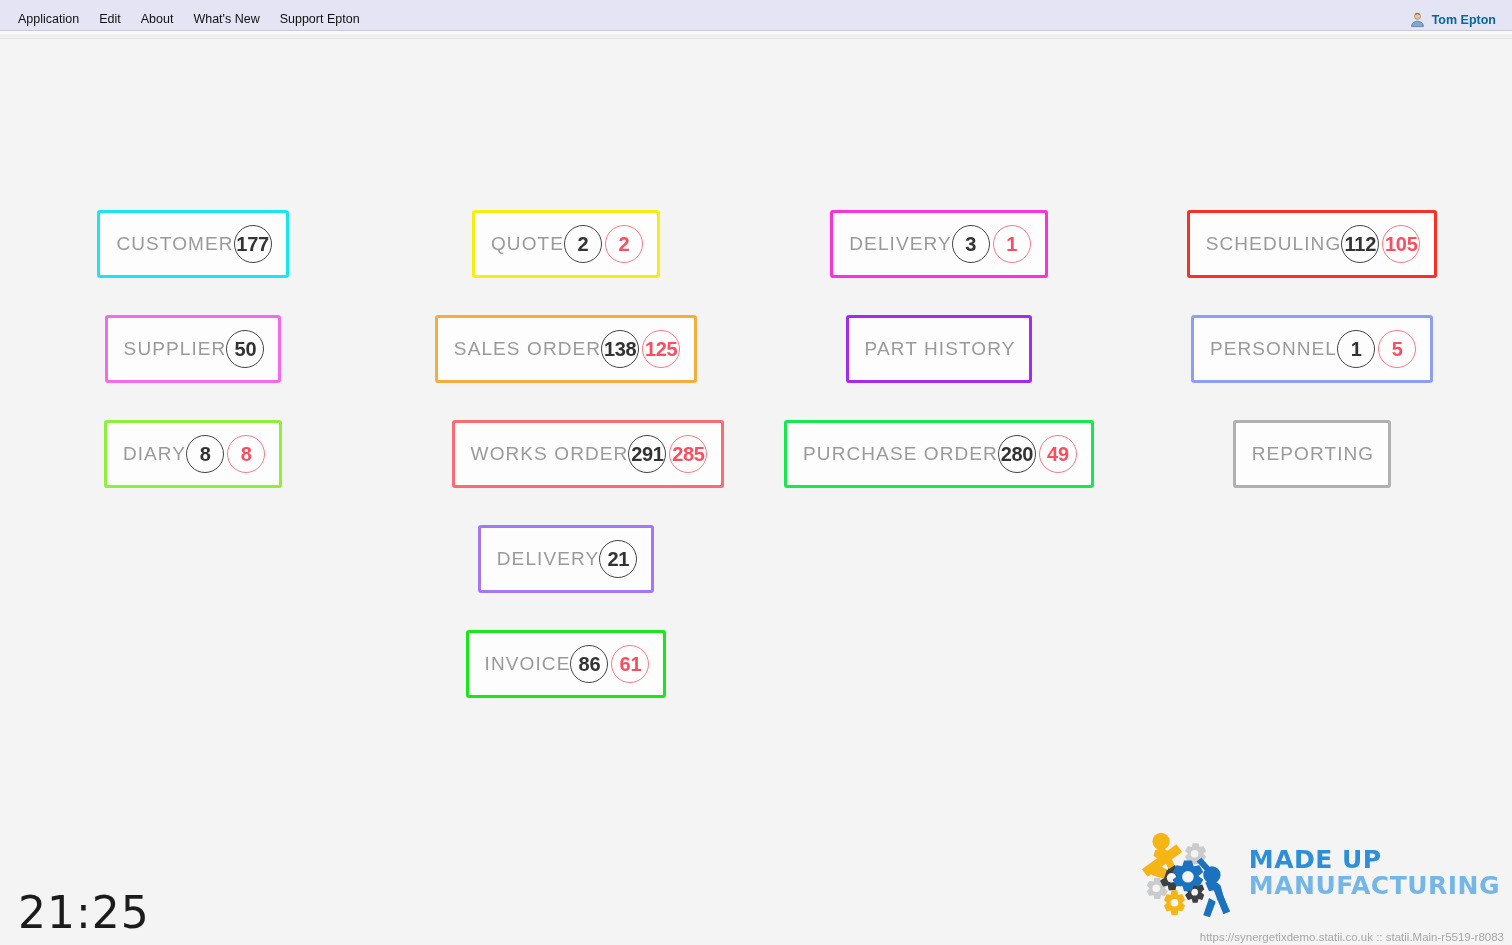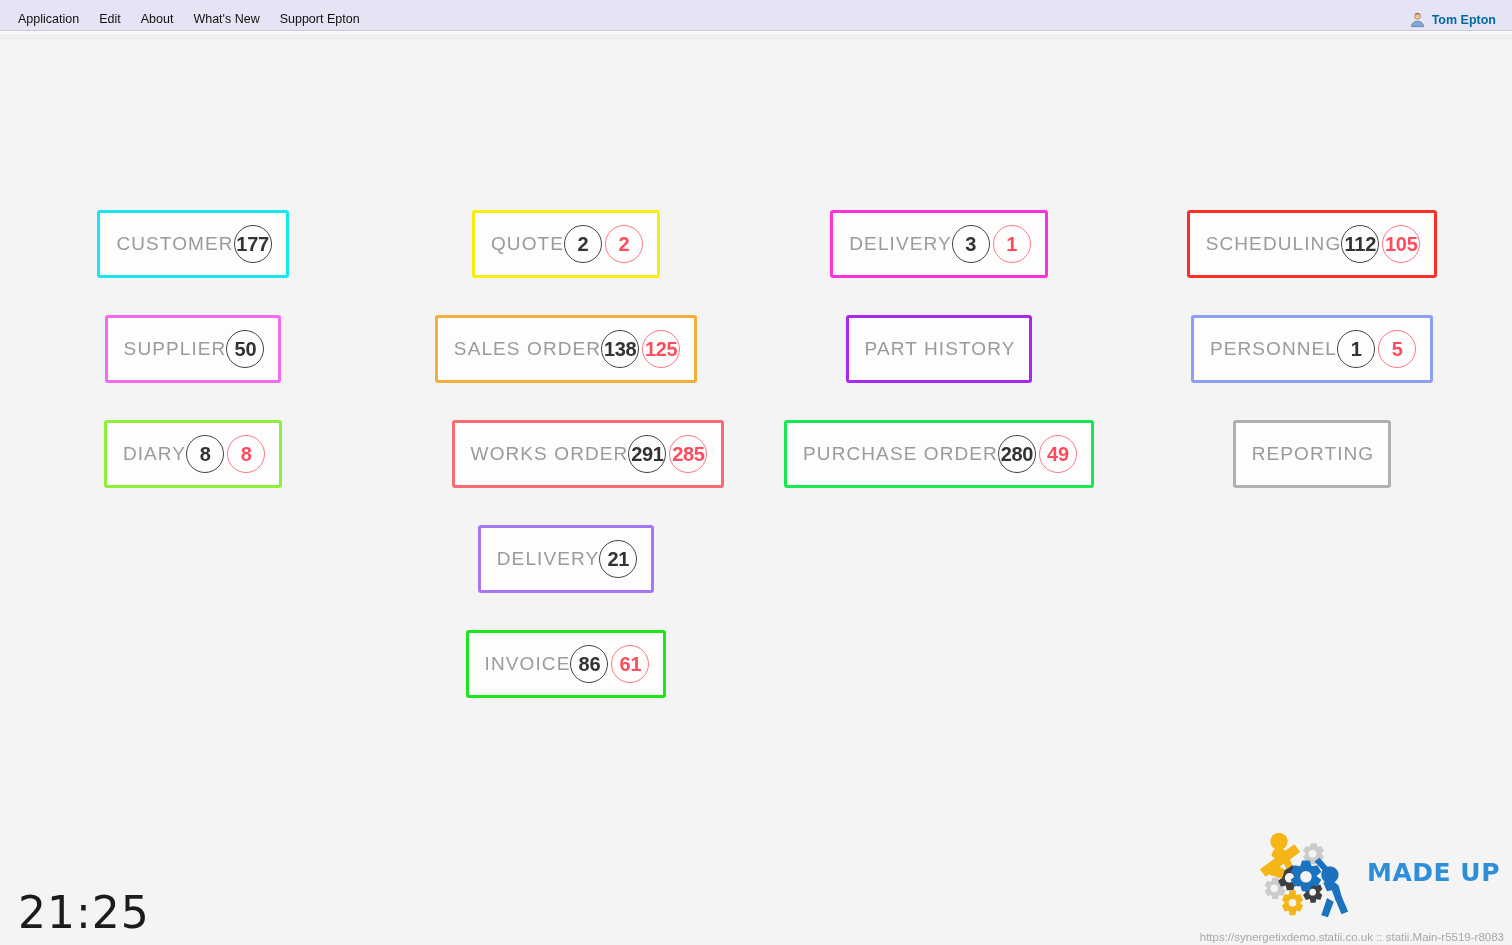--- a/index.html
+++ b/index.html
@@ -348,18 +348,19 @@
       <g fill="#1b72bf">
         <circle cx="87" cy="52" r="9"></circle>
         <path d="M80 60 q10 -4 16 3 l4 14 -7 2 -4 -11 -5 1 z"></path>
         <path d="M80 48 l-9 -10 5 -4 9 10z"></path>
         <path d="M84 76 l-6 18 7 2 6 -16z"></path>
         <path d="M92 76 l7 17 7 -3 -7 -16z"></path>
       </g>
     </svg>
     <div class="brand-text">
       <span class="brand-line1">MADE UP</span>
+      <span class="brand-line2">MANUFACTURING</span>
     </div>
   </div>
 
   <div class="status-url">https://synergetixdemo.statii.co.uk :: statii.Main-r5519-r8083</div>
 
 </div>
 
 </body></html>

